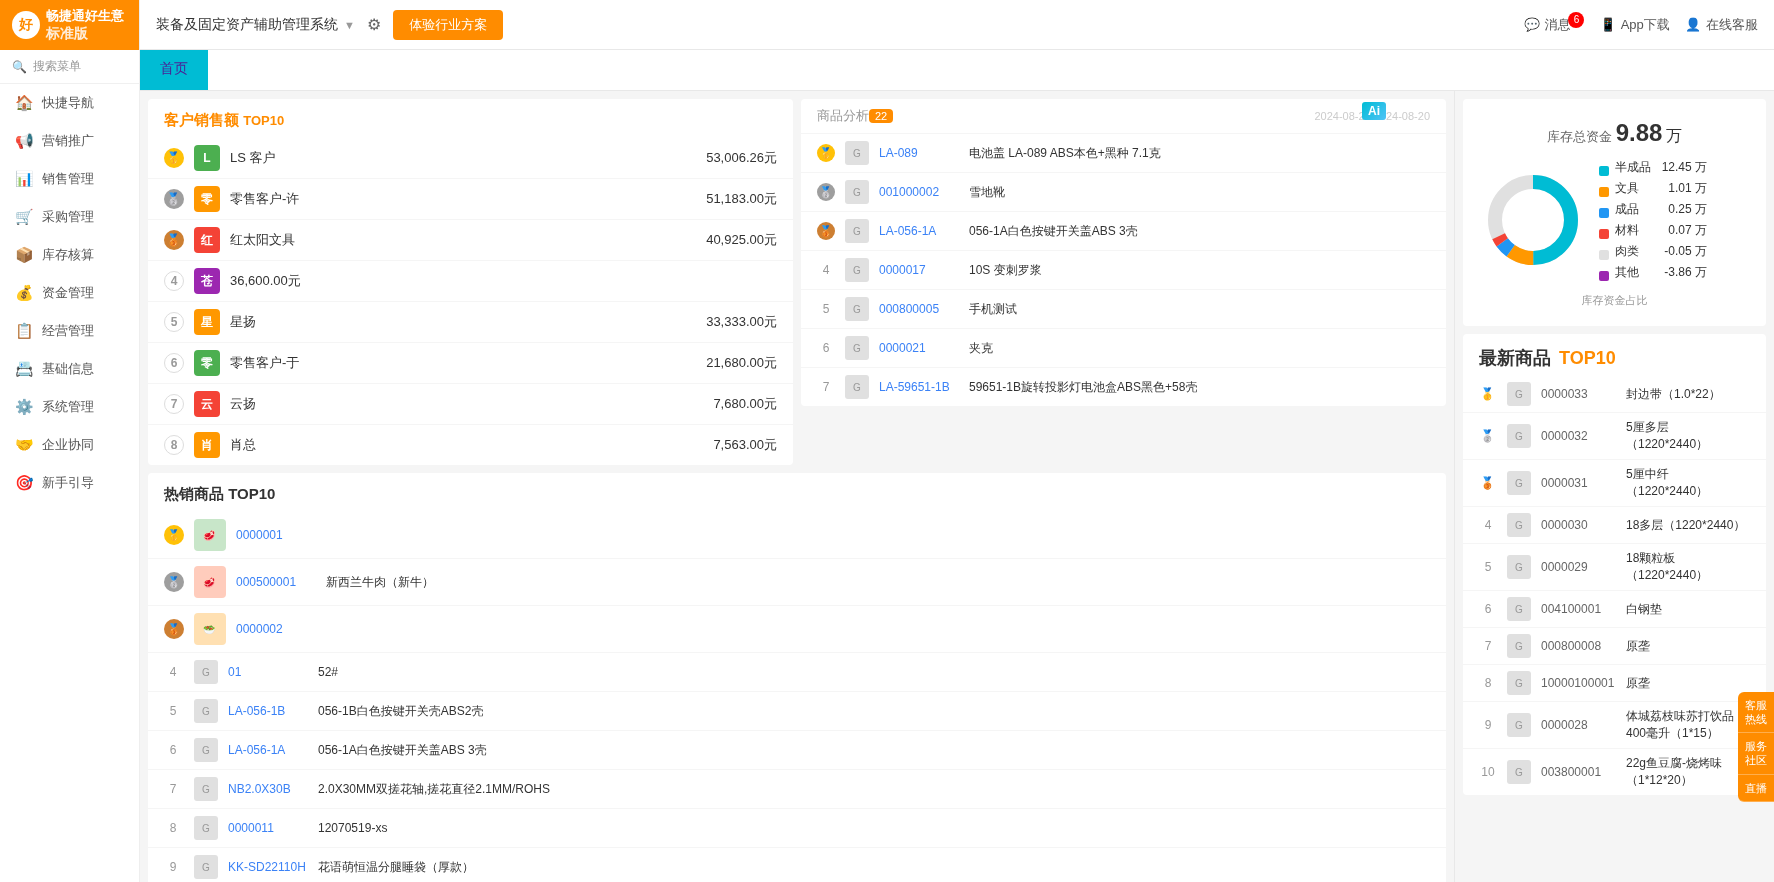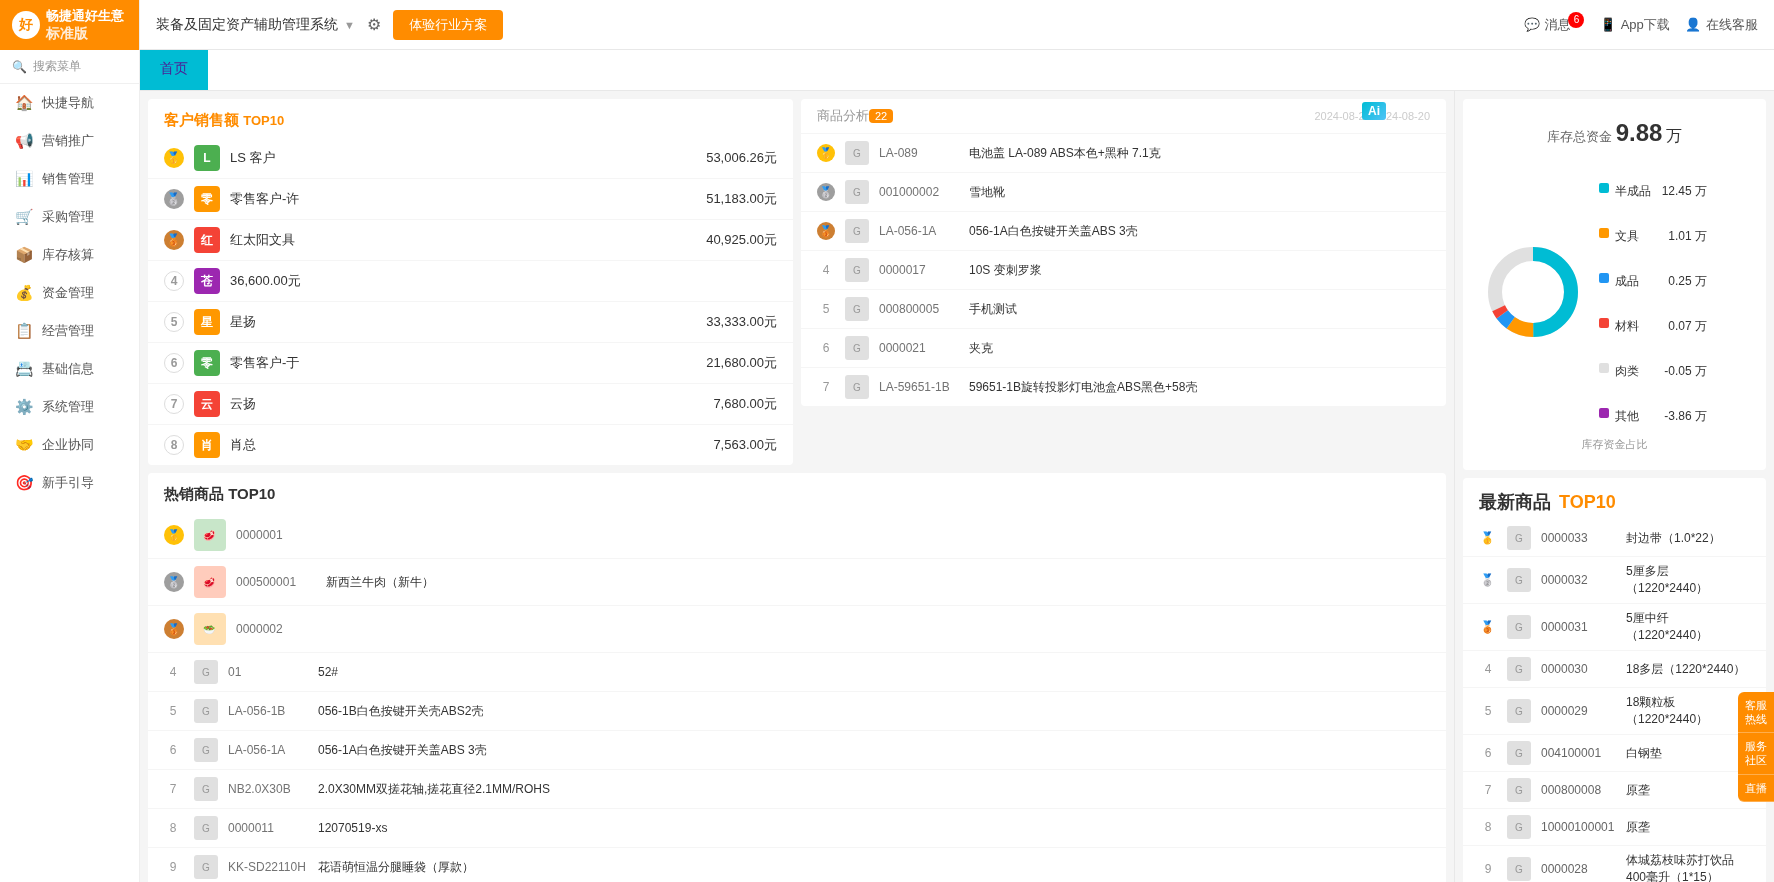--- a/index.html
+++ b/index.html
@@ -209,21 +209,21 @@
     .prod-img {
       width: 32px; height: 32px;
       border-radius: 4px;
       background: #e0e0e0;
       flex-shrink: 0;
       overflow: hidden;
       display: flex; align-items: center; justify-content: center;
       color: #999; font-size: 10px;
     }
     .prod-img.colored { }
-    .prod-code { color: #737373; font-size: 12px; width: 80px; flex-shrink: 0; }
+    .prod-code { color: #3b82f6; font-size: 12px; width: 80px; flex-shrink: 0; }
     .prod-name { flex: 1; color: #333; font-size: 12px; line-height: 1.4; }
 
     
     .rp-card {
       background: #fff;
       border-radius: 4px;
       margin: 8px;
       padding: 12px;
     }
     .inventory-total {
@@ -234,21 +234,21 @@
 
     
     .donut-container {
       display: flex;
       align-items: center;
       gap: 16px;
       padding: 0 8px 12px;
     }
     .donut-svg { flex-shrink: 0; }
     .legend { display: flex; flex-direction: column; gap: 4px; font-size: 12px; }
-    .legend-item { display: flex; align-items: flex-start; gap: 6px; margin-top: 24px; }
+    .legend-item { display: flex; align-items: flex-end; gap: 6px; }
     .legend-dot { width: 10px; height: 10px; border-radius: 2px; flex-shrink: 0; }
     .legend-label { color: #333; flex: 1; }
     .legend-val { color: #333; font-weight: 500; min-width: 50px; text-align: right; }
 
     
     .inv-caption { text-align: center; color: #999; font-size: 11px; padding-bottom: 6px; }
 
     
     .new-prod-section { background: #fff; border-radius: 4px; margin: 8px; }
     .new-prod-header {

